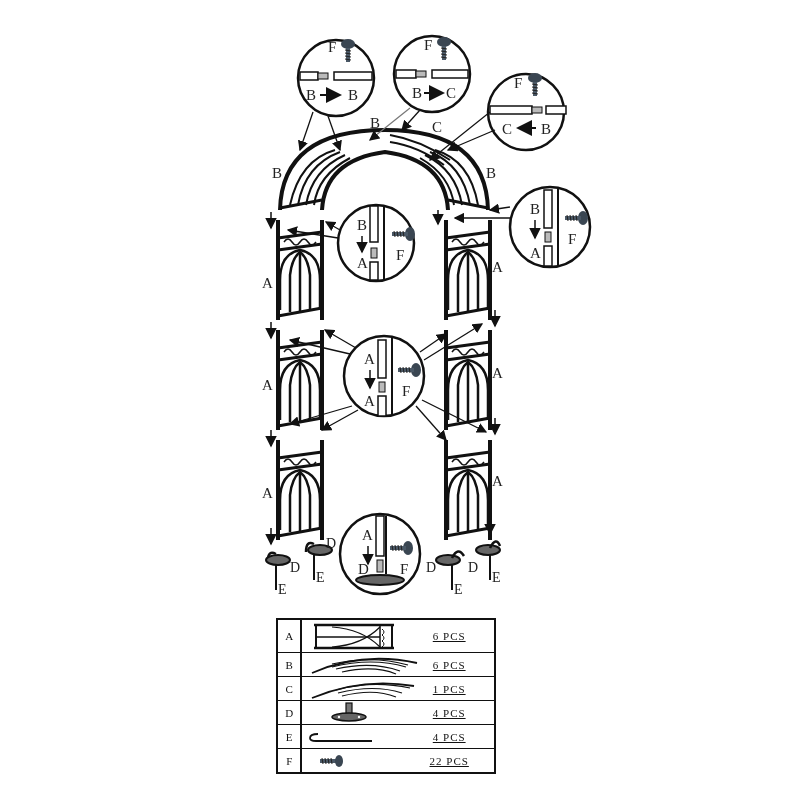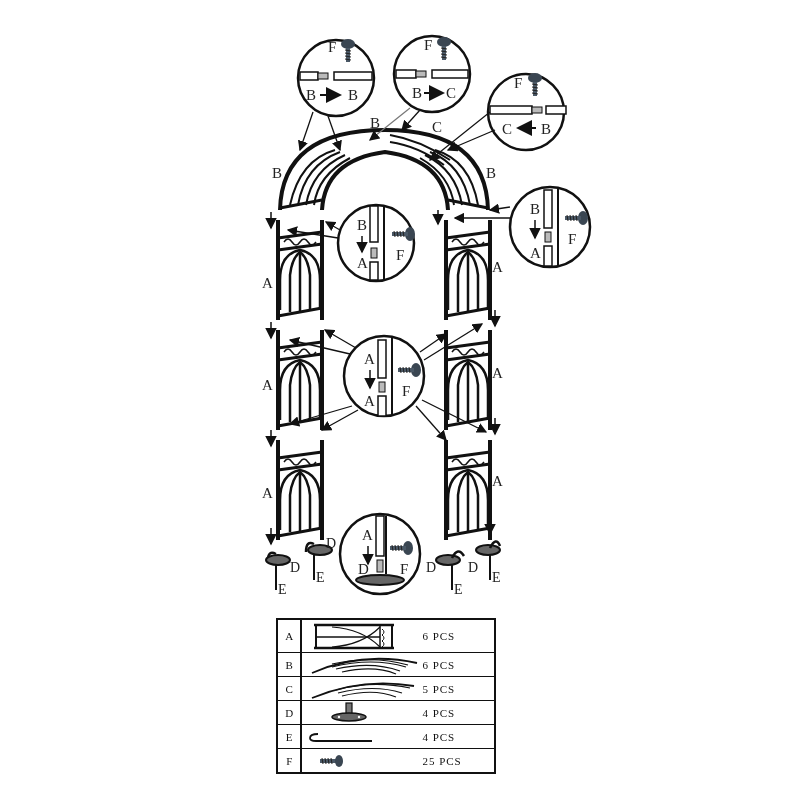--- a/index.html
+++ b/index.html
@@ -6,21 +6,21 @@
   body { width:800px; height:800px; position:relative; overflow:hidden;
          font-family:"Liberation Serif","DejaVu Serif",serif; color:#111; }
   #diagram { position:absolute; left:0; top:0; width:800px; height:610px; }
   .lbl { font-family:"Liberation Serif","DejaVu Serif",serif; font-size:15px; fill:#222; }
   .lbl-sm { font-family:"Liberation Serif","DejaVu Serif",serif; font-size:14px; fill:#222; }
   #parts-table { position:absolute; left:276px; top:618px; width:220px; border-collapse:collapse;
                  border:2px solid #111; }
   #parts-table td { border:1px solid #111; height:23px; padding:0; vertical-align:middle; }
   #parts-table td.key { width:30px; text-align:center; font-size:11px; border-right:2px solid #111; }
   #parts-table td.pic { width:120px; border-right:none; }
-  #parts-table td.qty { width:70px; text-align:left; padding-right:18px; font-size:11px; letter-spacing:1px; border-left:none; }
+  #parts-table td.qty { width:70px; text-align:center; padding-right:18px; font-size:11px; letter-spacing:1px; border-left:none;text-decoration:underline; }
   #parts-table tr:first-child td { height:32px; }
   .pic svg { display:block; }
 </style>
 </head>
 <body>
 
 <svg id="diagram" viewBox="0 0 800 610" xmlns="http://www.w3.org/2000/svg">
   <defs>
     <marker id="ah" markerWidth="8" markerHeight="8" refX="7" refY="4" orient="auto">
       <path d="M0,0 L8,4 L0,8 z" fill="#111"></path>
@@ -273,21 +273,21 @@
     <tr>
       <td class="key">C</td>
       <td class="pic">
         <svg width="120" height="23">
           <path d="M10,21 Q60,0 112,9" fill="none" stroke="#111" stroke-width="1.8"></path>
           <path d="M34,13 Q70,3 108,11" fill="none" stroke="#111" stroke-width="1.2"></path>
           <path d="M36,16 Q72,7 100,16" fill="none" stroke="#111" stroke-width="1.2"></path>
           <path d="M40,19 Q72,11 94,20" fill="none" stroke="#111" stroke-width="1.2"></path>
         </svg>
       </td>
-      <td class="qty">5  PCS</td>
+      <td class="qty">1  PCS</td>
     </tr>
     <tr>
       <td class="key">D</td>
       <td class="pic">
         <svg width="120" height="23">
           <rect x="44" y="2" width="6" height="13" fill="#777" stroke="#111" stroke-width="1.2"></rect>
           <ellipse cx="47" cy="16" rx="17" ry="4" fill="#666" stroke="#111" stroke-width="1.5"></ellipse>
           <circle cx="37" cy="16" r="1.2" fill="#fff"></circle>
           <circle cx="57" cy="16" r="1.2" fill="#fff"></circle>
         </svg>
@@ -305,16 +305,16 @@
     </tr>
     <tr>
       <td class="key">F</td>
       <td class="pic">
         <svg width="120" height="23">
           <rect x="18" y="10" width="16" height="4" fill="#4a5866"></rect>
           <path d="M20,9 L21,15 M23,9 L24,15 M26,9 L27,15 M29,9 L30,15" stroke="#222" stroke-width="1"></path>
           <ellipse cx="37" cy="12" rx="4" ry="6" fill="#3a4652"></ellipse>
         </svg>
       </td>
-      <td class="qty">25  PCS</td>
+      <td class="qty">22  PCS</td>
     </tr>
   </tbody>
 </table>
 
 </body></html>

